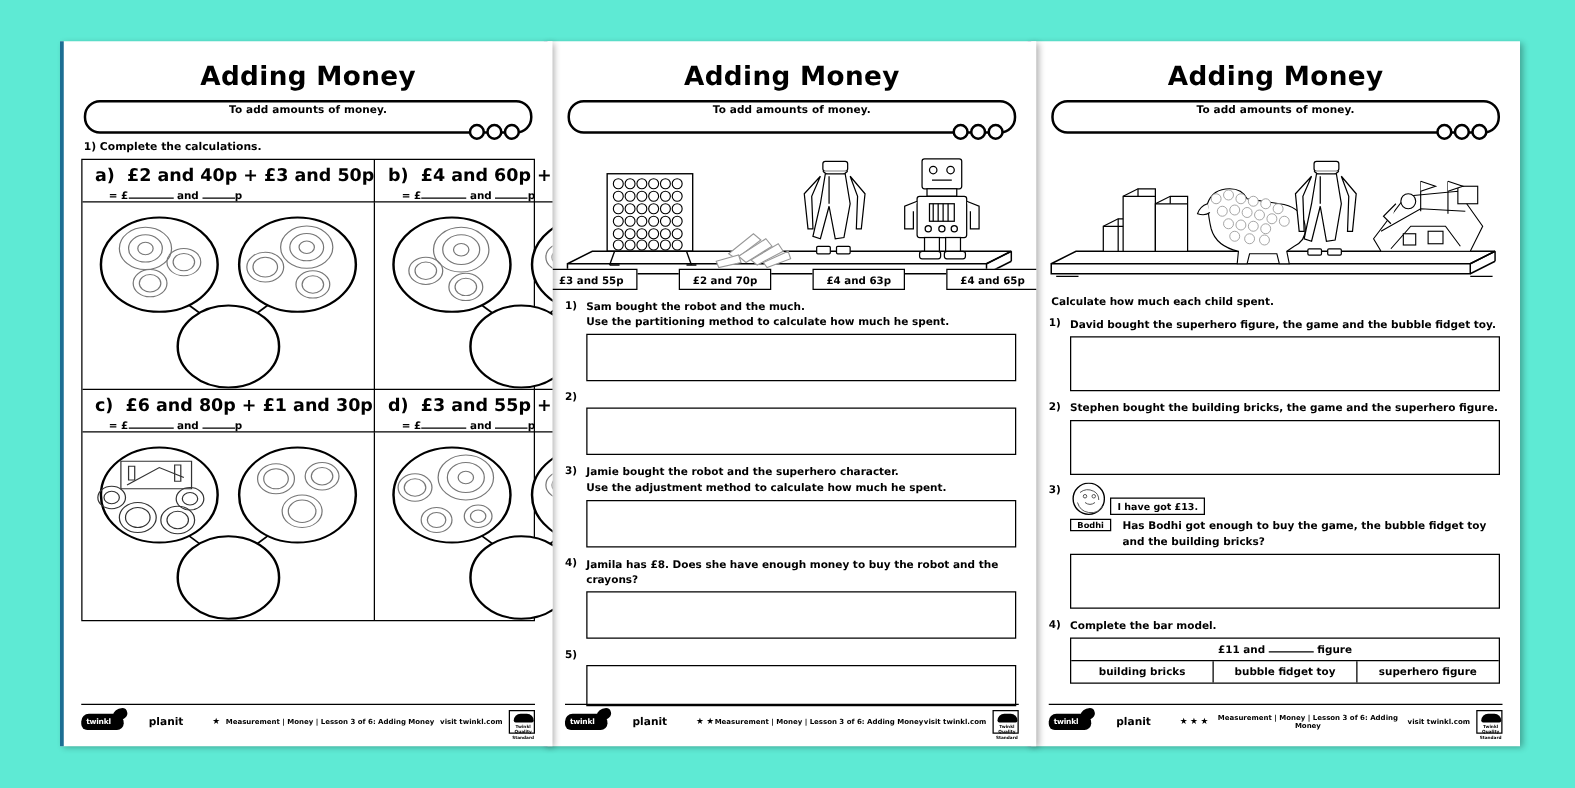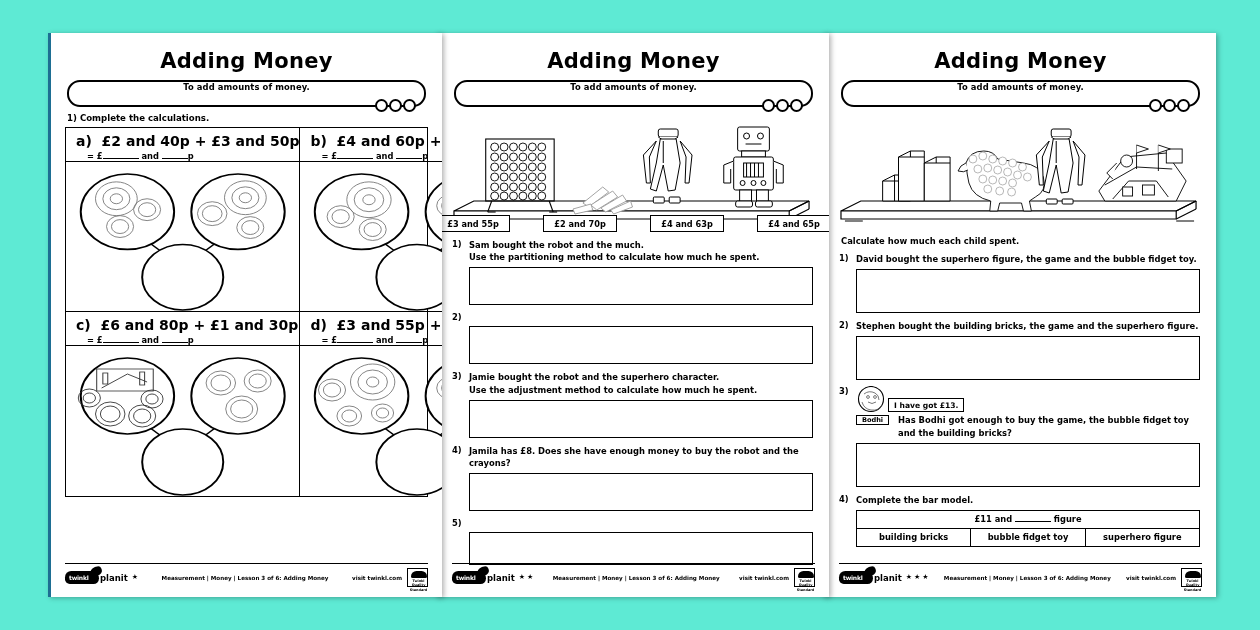--- a/index.html
+++ b/index.html
@@ -180,21 +180,21 @@
   
   .footer {
     position: absolute;
     left: 14px; right: 14px;
     bottom: 10px;
     border-top: 1.6px solid #000;
     padding-top: 4px;
     display: flex;
     align-items: center;
   }
-  .f-logo { display: flex; align-items: center; gap: 1px; flex: none; }
+  .f-logo { display: flex; align-items: center; gap: 20px; flex: none; }
   .twinkl-blob {
     position: relative;
     width: 34px; height: 13px;
     background: #000;
     border-radius: 9px 11px 8px 7px;
   }
   .twinkl-blob:after {
     content: "";
     position: absolute;
     left: 25px; top: -4px;

